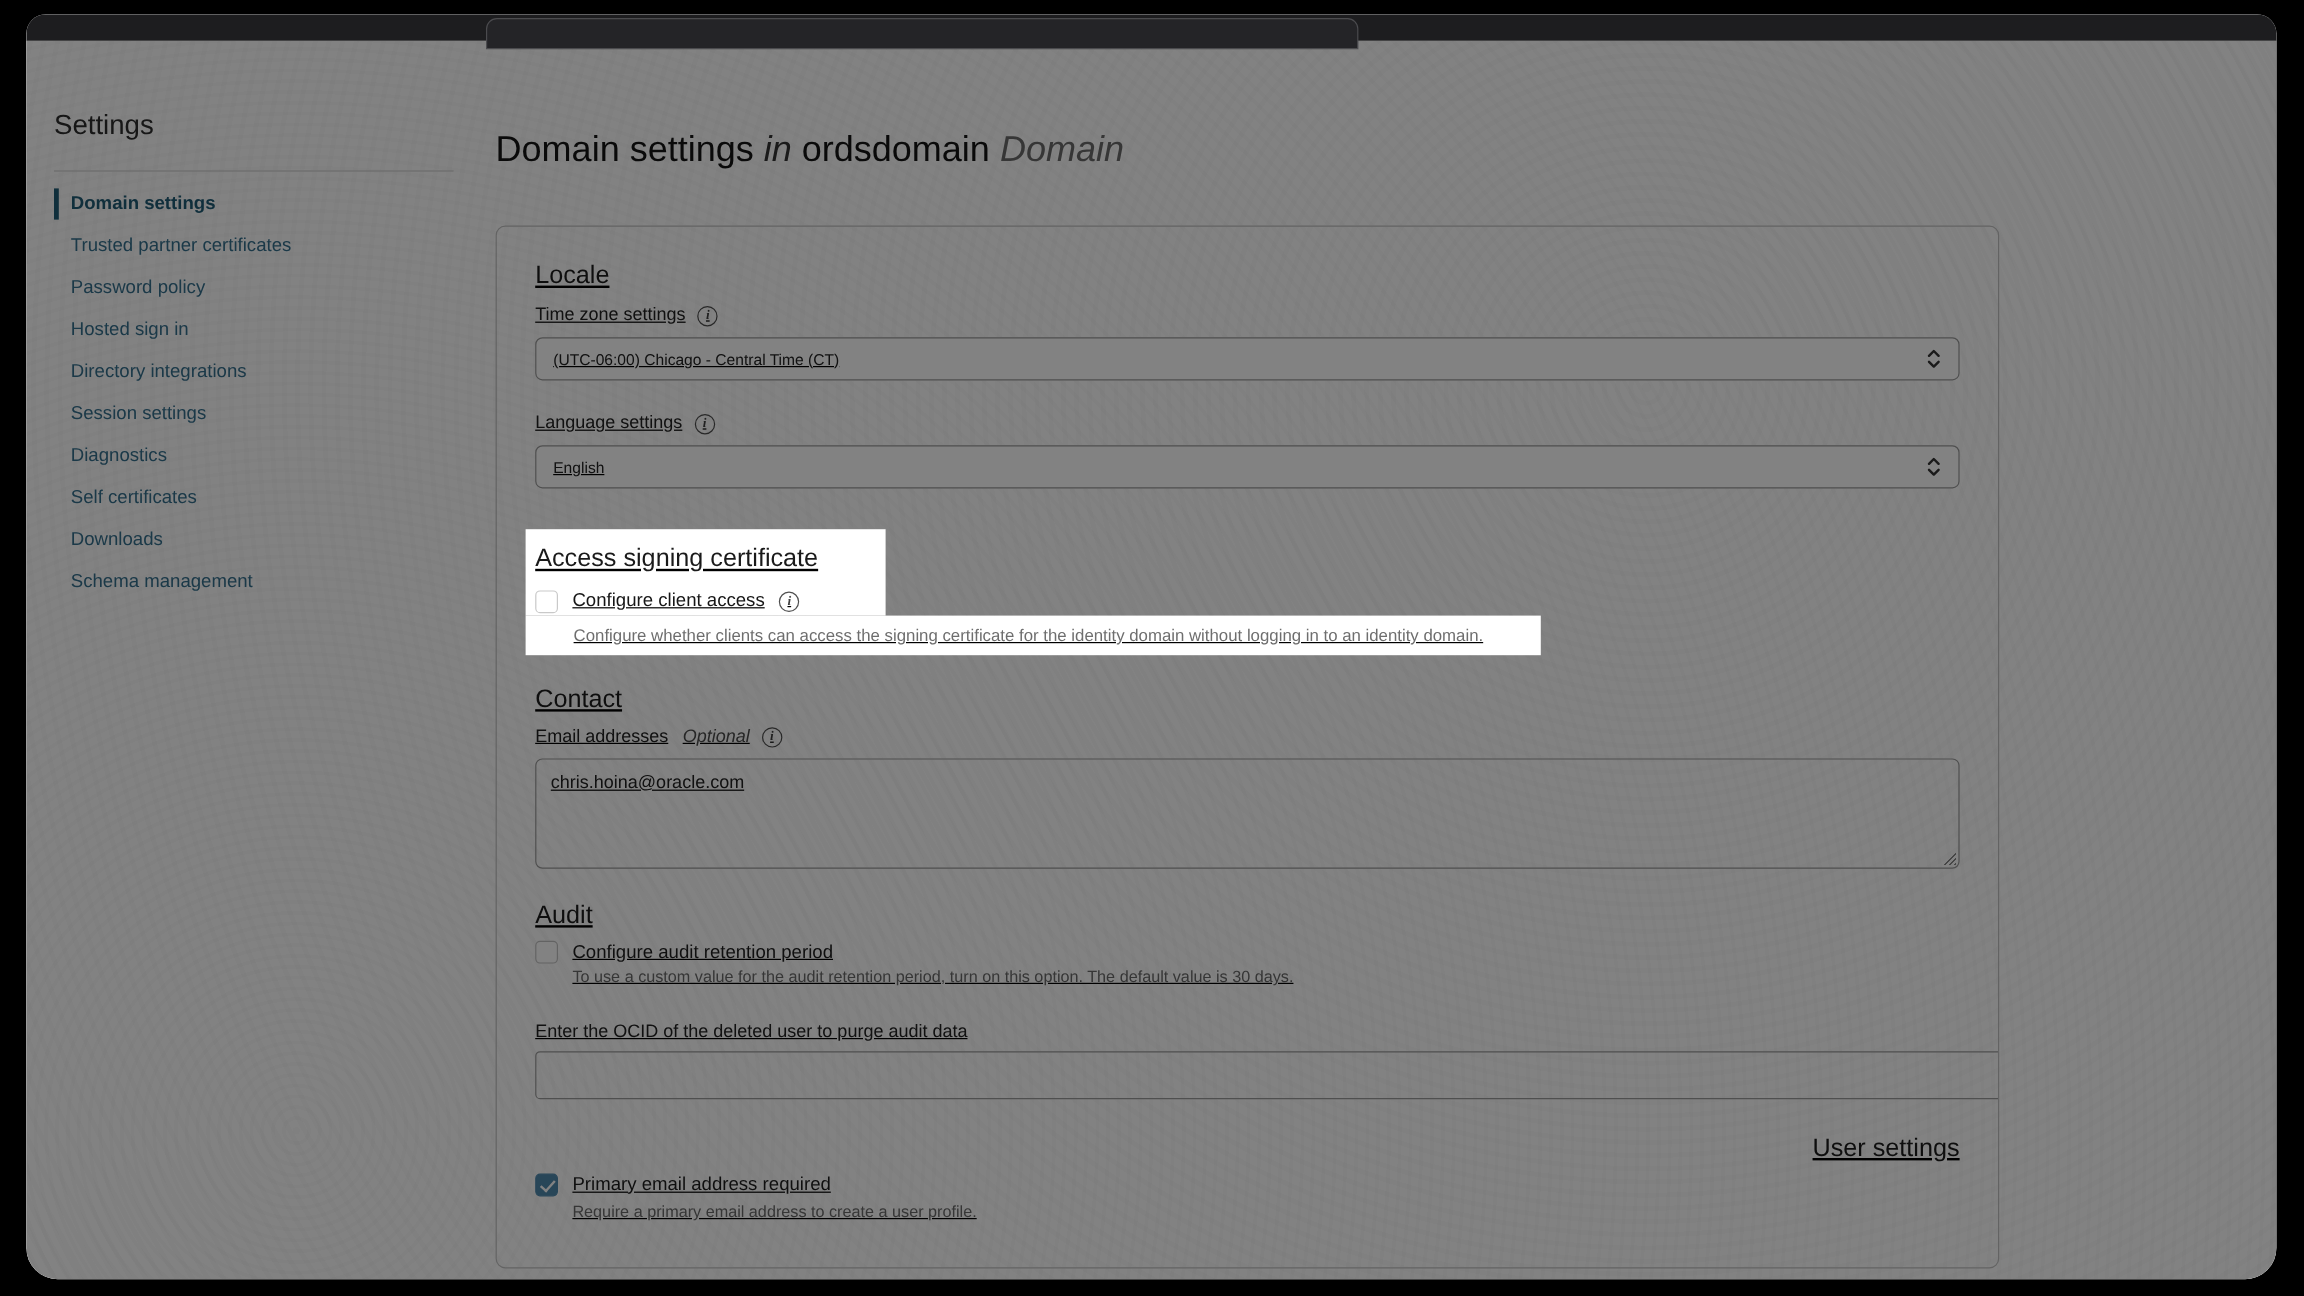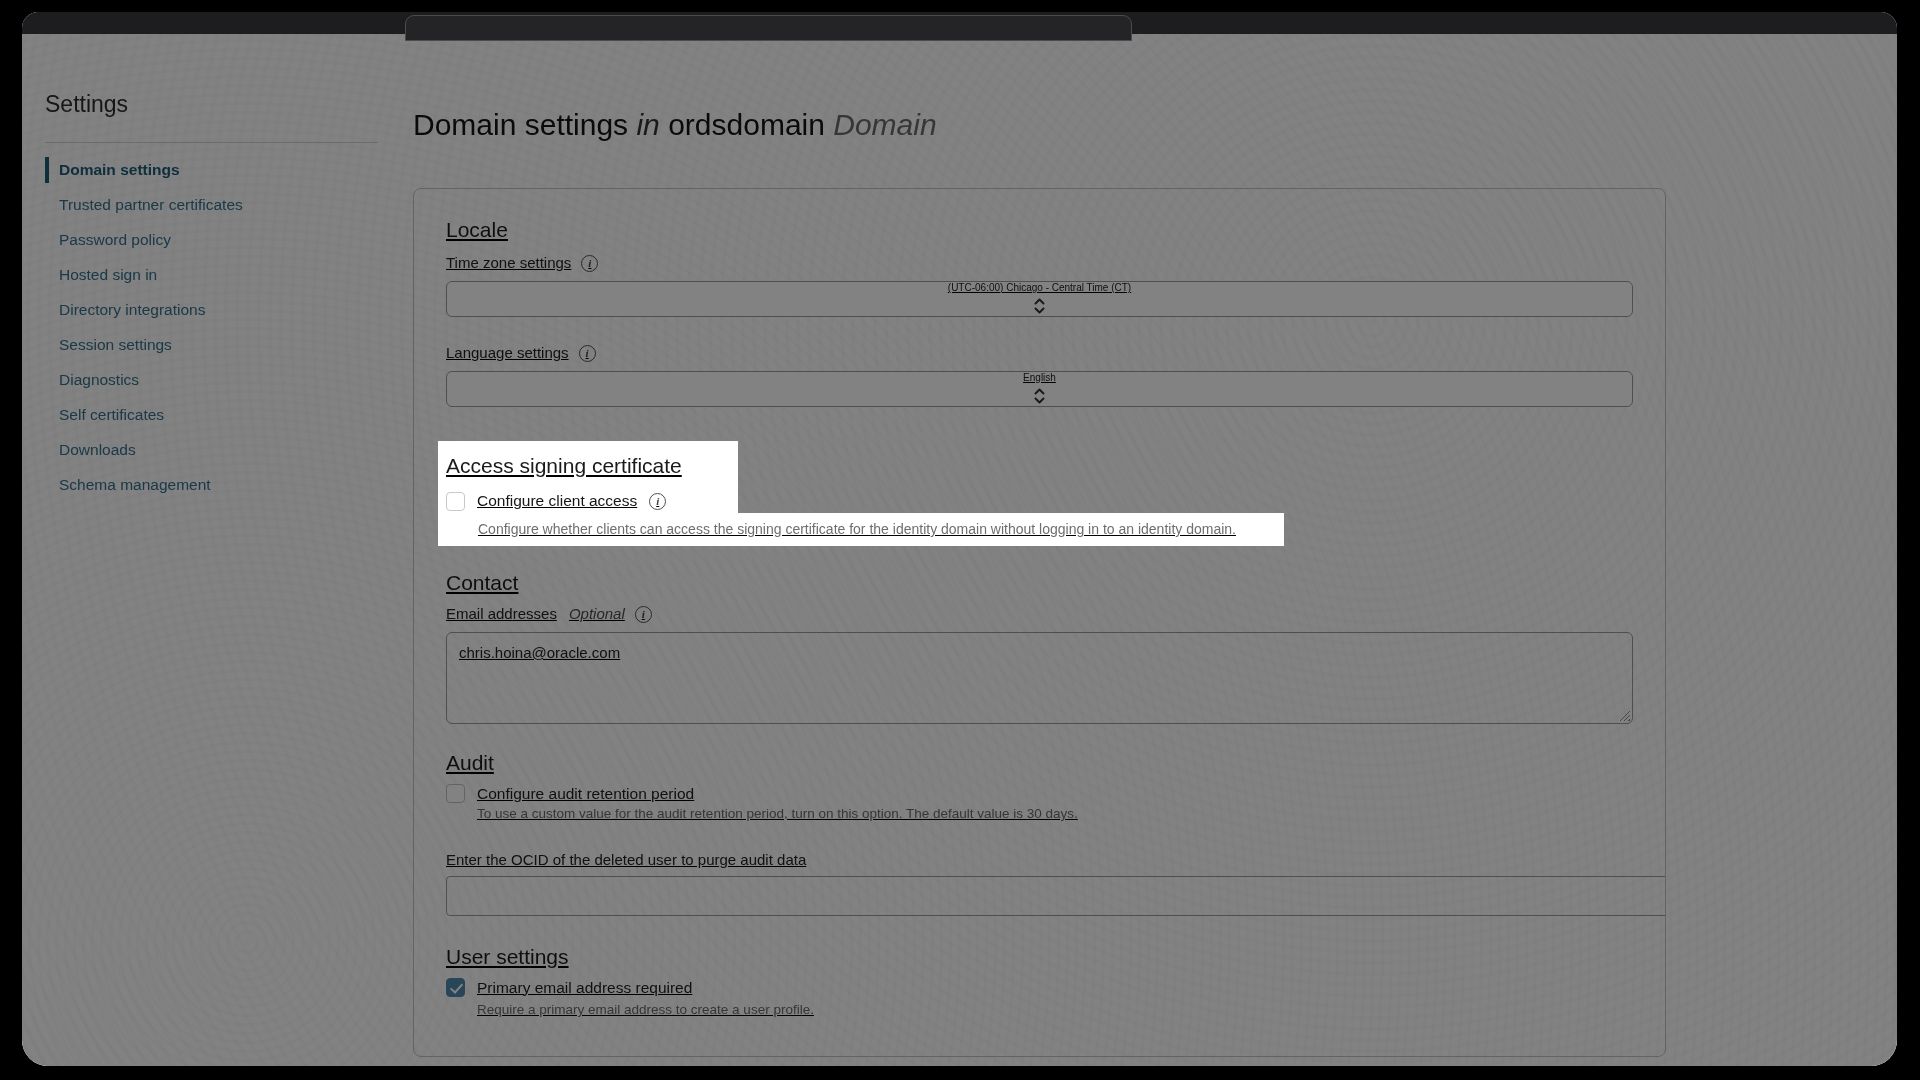--- a/index.html
+++ b/index.html
@@ -55,22 +55,22 @@
 
   h3.sec{font-size:21px;line-height:26px;font-weight:400;color:#1c1c1c;}
   .field-label{display:flex;align-items:center;gap:10px;font-size:15px;line-height:20px;color:#222;}
   .optional{font-style:italic;color:#4c4c4c;margin-left:2px;}
 
   .info-icon{display:inline-flex;align-items:center;justify-content:center;width:17px;height:17px;
     border:1px solid #4f4f4f;border-radius:50%;color:#3f3f3f;
     font:italic 600 11px/1 "Liberation Serif","DejaVu Serif",serif;flex:0 0 auto;cursor:pointer;}
 
   .select{height:36px;border:1px solid var(--border-input);border-radius:6px;background:#fff;
-    display:flex;align-items:center;padding:0 14px;font-size:10px;color:#222;cursor:pointer;
-    justify-content:space-between;flex-direction:column;}
+    display:flex;align-items:center;padding:0 14px;font-size:13px;color:#222;cursor:pointer;
+    justify-content:space-between;}
   .select svg{flex:0 0 auto;}
 
   .checkbox-row{display:flex;align-items:center;gap:12px;font-size:15.5px;color:#1e1e1e;}
   .checkbox{position:relative;width:19px;height:19px;border:1px solid #c2c2c2;border-radius:4px;
     background:#fff;flex:0 0 auto;cursor:pointer;}
   .checkbox.checked{background:var(--check-blue);border-color:var(--check-blue);}
   .checkbox.checked::after{content:"";position:absolute;left:6px;top:2px;width:5px;height:10px;
     border-right:2px solid #fff;border-bottom:2px solid #fff;transform:rotate(42deg);}
 
   .help{font-size:13.5px;line-height:17px;color:var(--text2);margin-left:31px;}
@@ -93,21 +93,21 @@
     clip-path:polygon(100% 0,100% 100%,0 100%);cursor:nwse-resize;}
 
   .ocid-row{display:flex;align-items:center;margin-top:6px;}
   .ocid-input{flex:0 0 1255px;height:40px;border:1px solid var(--border-input);border-radius:4px;
     padding:0 12px;font:15px "Liberation Sans","DejaVu Sans",sans-serif;background:transparent;color:#222;}
   .purge-btn{margin-left:65px;width:76px;height:36px;border:1px solid #8a8a8a;border-radius:6px;
     background:#fdfdfd;font:15px "Liberation Sans","DejaVu Sans",sans-serif;color:#222;cursor:pointer;text-align:right;}
 
   
   .mt8{margin-top:8px;}.mt10{margin-top:10px;}.mt24{margin-top:24px;}
-  .mt26{margin-top:26px;}.mt28{margin-top:28px;}
+  .mt26{margin-top:26px;}.mt28{margin-top:28px;text-align:right;}
   .lbl-gap{margin-top:8px;}
 </style>
 </head>
 <body>
 
 <div class="window">
   <div class="chrome">
     <div class="tab-outline"></div>
   </div>
 

